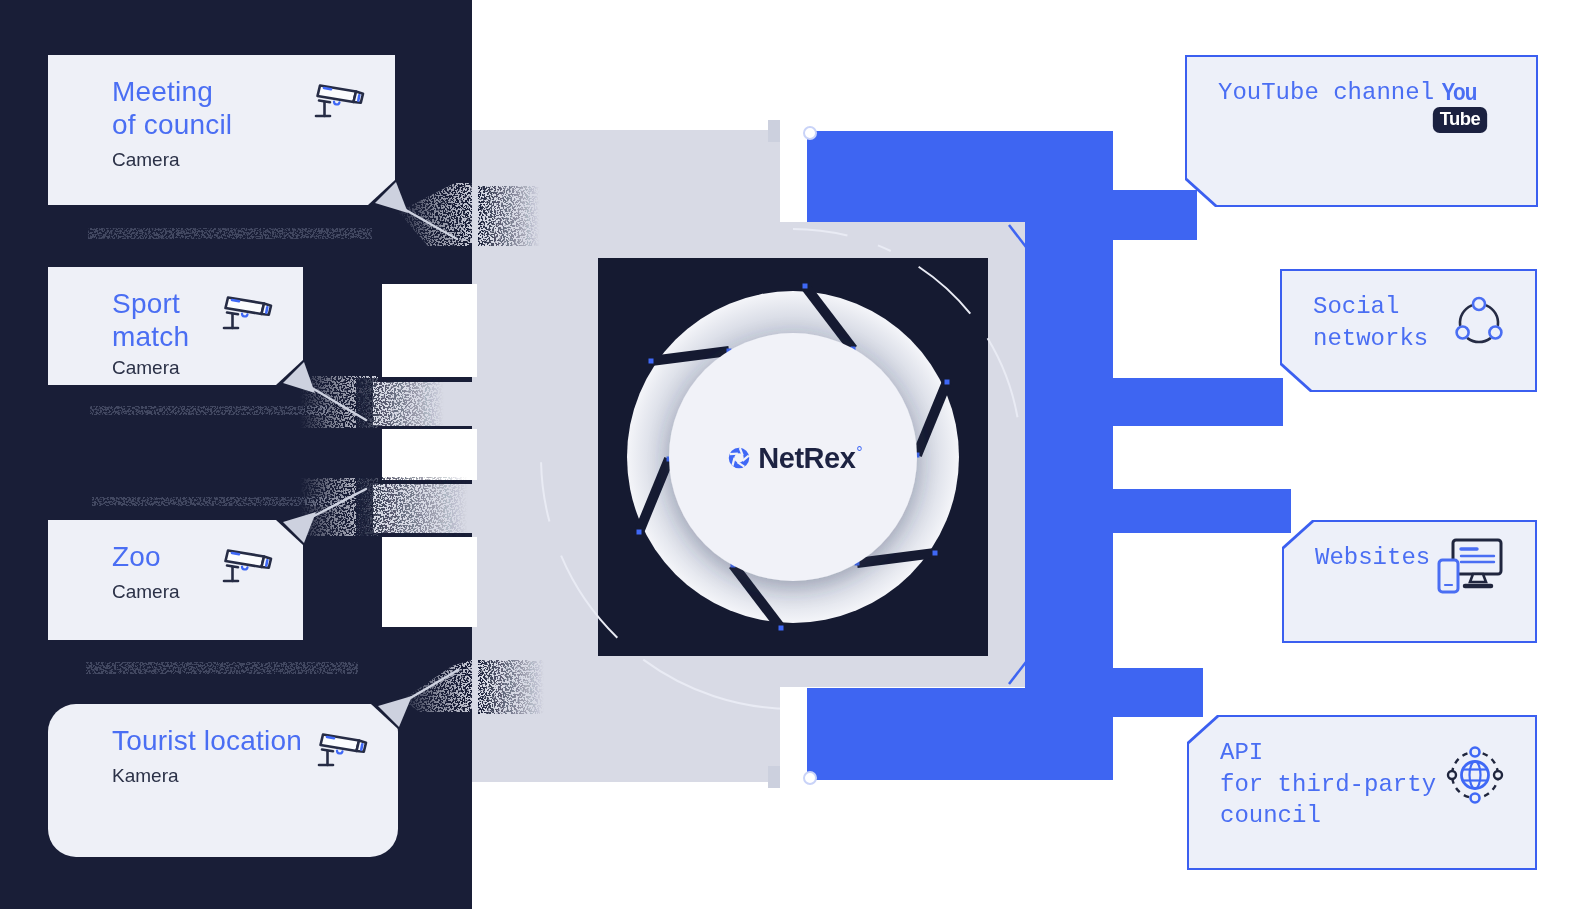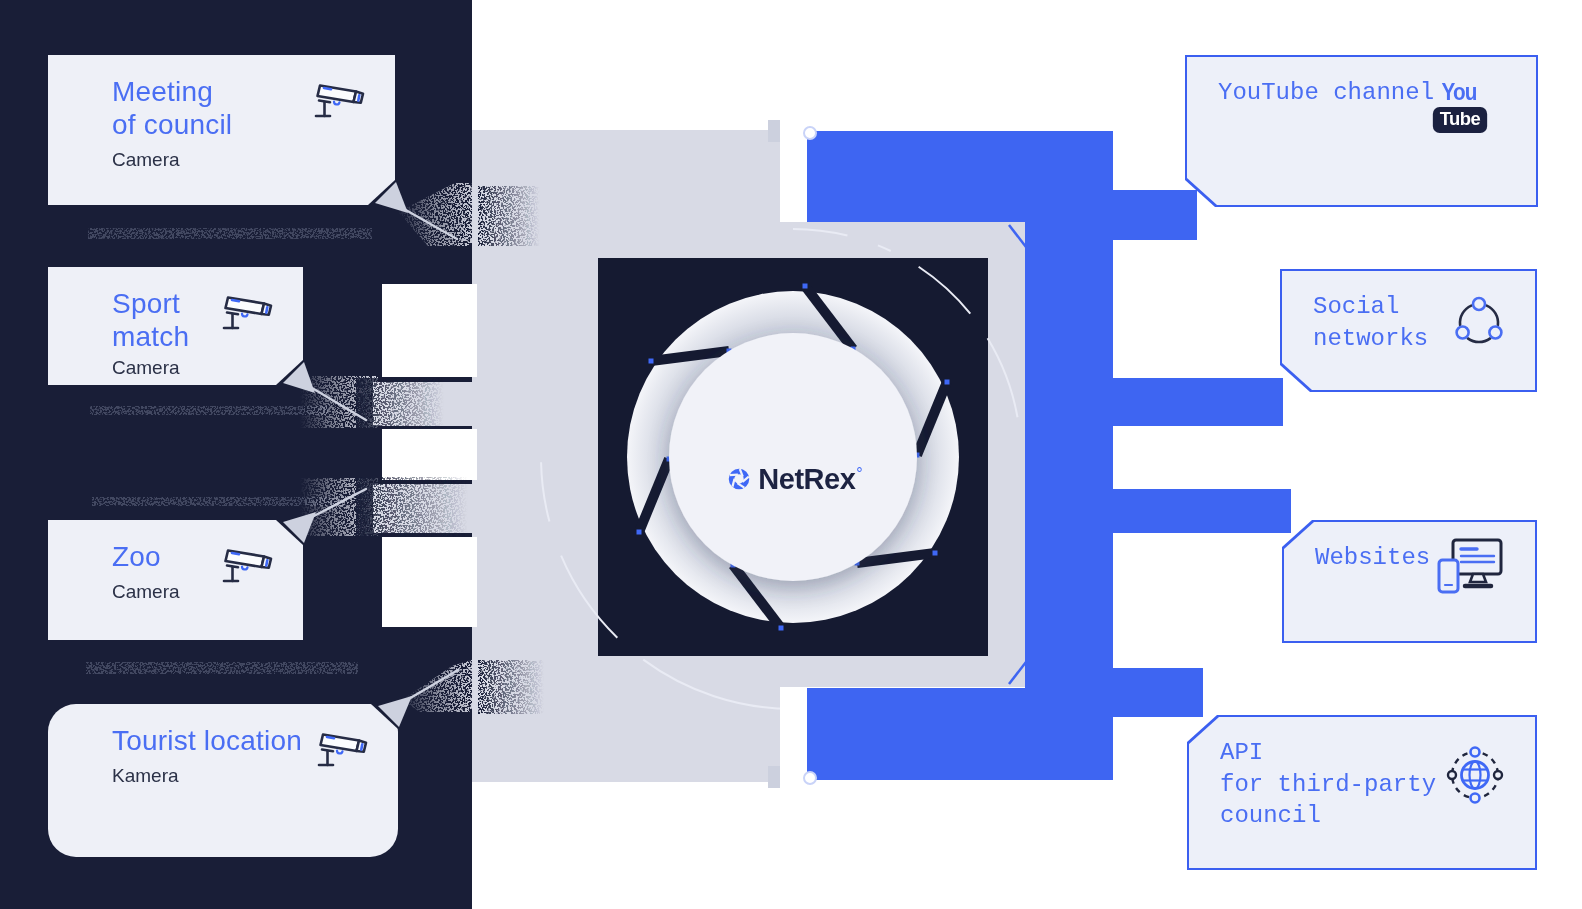--- a/index.html
+++ b/index.html
@@ -35,21 +35,21 @@
   .rtitle{position:absolute;left:33px;top:22px;font-size:24px;line-height:1.32;font-weight:500;color:#4a6ef3;font-family:Liberation Mono, monospace;}
   .ricon{position:absolute;}
 
   
   .ytlogo{position:absolute;right:52px;top:24px;width:54px;text-align:center;}
   .ytyou{font-weight:700;font-size:23px;color:#4a6ef3;letter-spacing:-1px;transform:scaleX(.9);}
   .yttube{margin-top:1px;display:inline-block;background:#1b2140;color:#ffffff;font-weight:700;
           font-size:19px;letter-spacing:-.5px;padding:1px 7px 3px;border-radius:7px;transform:scaleX(.97);}
 
   
-  .netrex{left:700px;top:439px;width:190px;height:38px;display:flex;align-items:center;justify-content:center;gap:8px;margin-top:21px;}
+  .netrex{left:700px;top:439px;width:190px;height:38px;display:flex;align-items:center;justify-content:center;gap:8px;}
   .netrex .word{font-size:29px;font-weight:700;color:#1d2342;letter-spacing:-.5px;}
   .netrex .deg{font-size:16px;color:#3f68f6;position:relative;top:-10px;left:1px;font-weight:400;}
 
   svg{display:block;}
   .overlay{left:0;top:0;pointer-events:none;}
 </style>
 </head>
 <body>
 
 <div id="stage">

